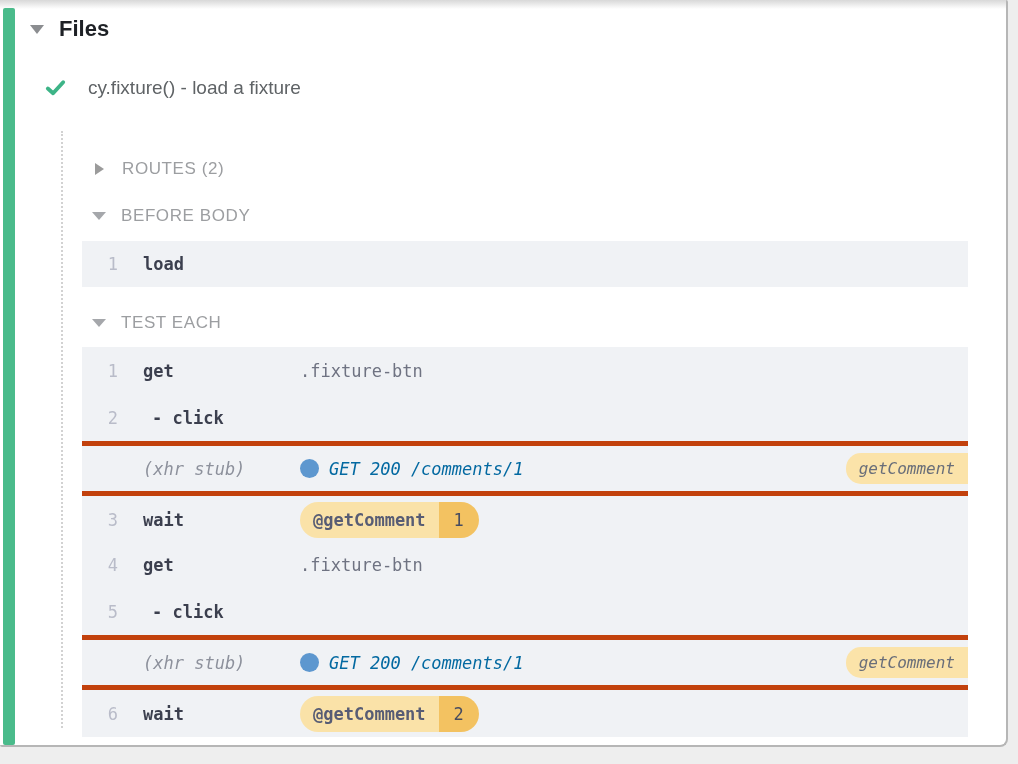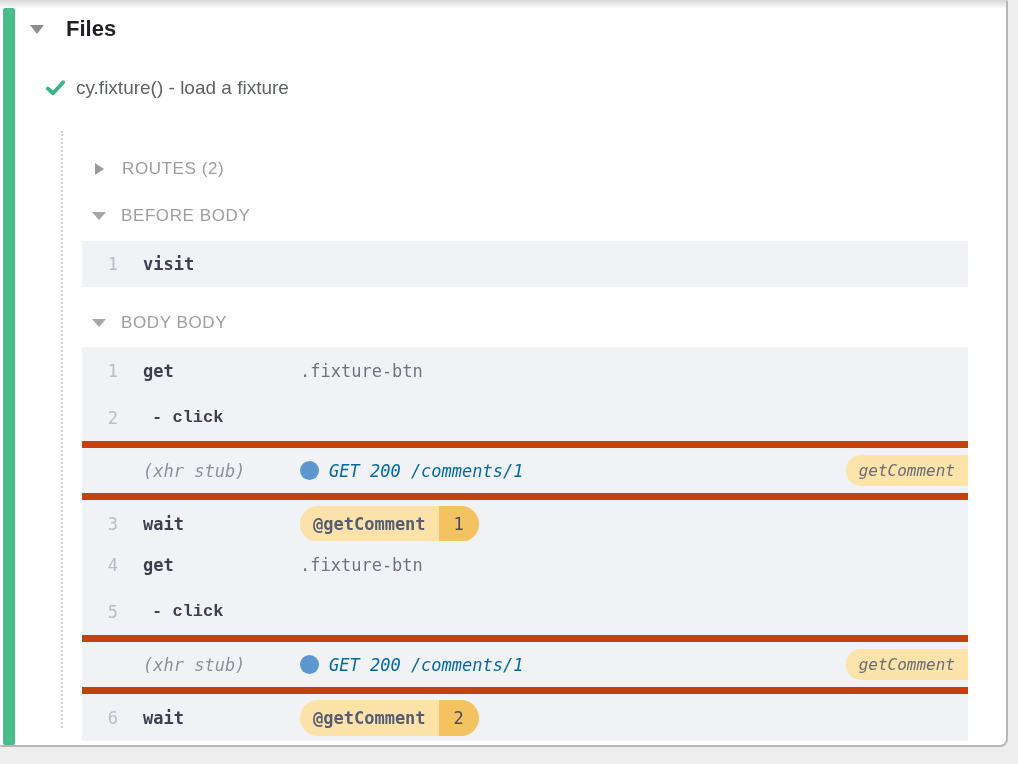--- a/index.html
+++ b/index.html
@@ -22,29 +22,29 @@
     background:linear-gradient(180deg,#d8d8d8,rgba(255,255,255,0));
     pointer-events:none;
   }
   .runnable-bar{
     position:absolute;left:3px;top:8px;width:12px;height:737px;
     border-radius:2px;z-index:2;
   }
   
   .suite-header{
     position:absolute;left:30px;top:16px;
-    display:flex;align-items:center;gap:22px;
+    display:flex;align-items:center;gap:15px;
     cursor:pointer;z-index:3;
   }
   .suite-title{font-size:22px;font-weight:700;color:#1e2126;}
   .tri-down-lg{width:0;height:0;border-left:7px solid transparent;border-right:7px solid transparent;border-top:9px solid #8b8d90;}
   
   .test-header{
     position:absolute;left:44px;top:76px;
-    display:flex;align-items:center;gap:9px;cursor:pointer;z-index:3;
+    display:flex;align-items:center;gap:21px;cursor:pointer;z-index:3;
   }
   .test-title{font-size:19px;color:#5f6366;}
   
   .test-rule{
     position:absolute;left:61px;top:131px;height:597px;width:0;
     border-left:2px dotted #d2d2d2;
   }
   
   .section-header{
     position:absolute;display:flex;align-items:center;
@@ -61,26 +61,26 @@
     position:absolute;left:82px;width:886px;
     background:#f0f2f5;
   }
   .blk-visit{top:241px;}
   .blk-body-1{top:347px;}
   .blk-body-2{top:541px;}
   .row{
     display:flex;align-items:center;height:47px;cursor:pointer;
     font-family:"DejaVu Sans Mono","Liberation Mono",monospace;font-size:17px;
   }
-  .row.bt{border-top:7px solid #c2410c;}
+  .row.bt{border-top:5px solid #c2410c;}
   .row.xhr-row{height:45px;}
   .visit-row{height:46px;}
   .num{flex:0 0 36px;text-align:right;color:#b9bcc9;}
   .cmd-name{margin-left:25px;flex:0 0 157px;font-weight:700;color:#3b3f4e;white-space:pre;}
-  .cmd-name.child{padding-left:9px;flex:0 0 148px;font-family:Liberation Mono, monospace;}
+  .cmd-name.child{padding-left:9px;flex:0 0 148px;}
   .xhr-row .cmd-name{font-weight:400;font-style:italic;color:#8d919c;}
   .msg{flex:1;display:flex;align-items:center;color:#6f7382;min-width:0;}
   .xhr-msg{font-style:italic;color:#0369a1;}
   .dot{width:19px;height:19px;border-radius:50%;margin-right:10px;flex:0 0 auto;}
   
   .wait-pill{display:inline-flex;height:36px;border-radius:18px;overflow:hidden;color:#575c74;}
   .wait-pill .alias{display:flex;align-items:center;padding:5px 13px;font-weight:700;}
   .wait-pill .count{display:flex;align-items:center;justify-content:center;min-width:40px;font-weight:400;color:#474c60;}
   .xhr-alias{
     margin-left:auto;height:31px;display:flex;align-items:center;
@@ -115,27 +115,27 @@
   </div>
 
   <div class="section-header hdr-before">
     <span class="caret tri-down"></span>
     <span>BEFORE BODY</span>
   </div>
 
   <div class="cmd-block blk-visit">
     <div class="row visit-row">
       <span class="num">1</span>
-      <span class="cmd-name">visit</span>
+      <span class="cmd-name">load</span>
     </div>
   </div>
 
   <div class="section-header hdr-body">
     <span class="caret tri-down"></span>
-    <span>BODY BODY</span>
+    <span>TEST EACH</span>
   </div>
 
   <div class="cmd-block blk-body-1">
 
     <div class="row">
       <span class="num">1</span>
       <span class="cmd-name">get</span>
       <span class="msg">.fixture-btn</span>
     </div>
 

